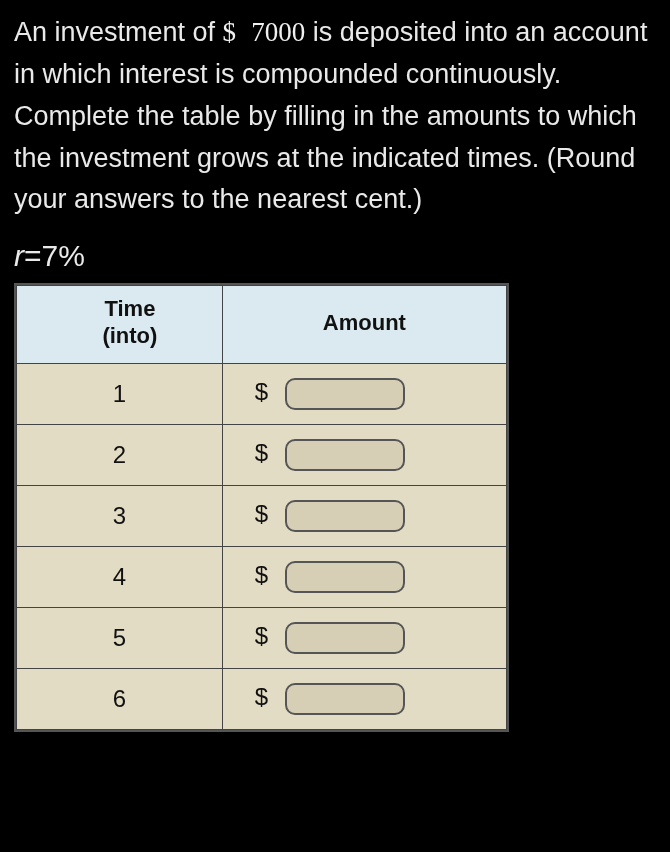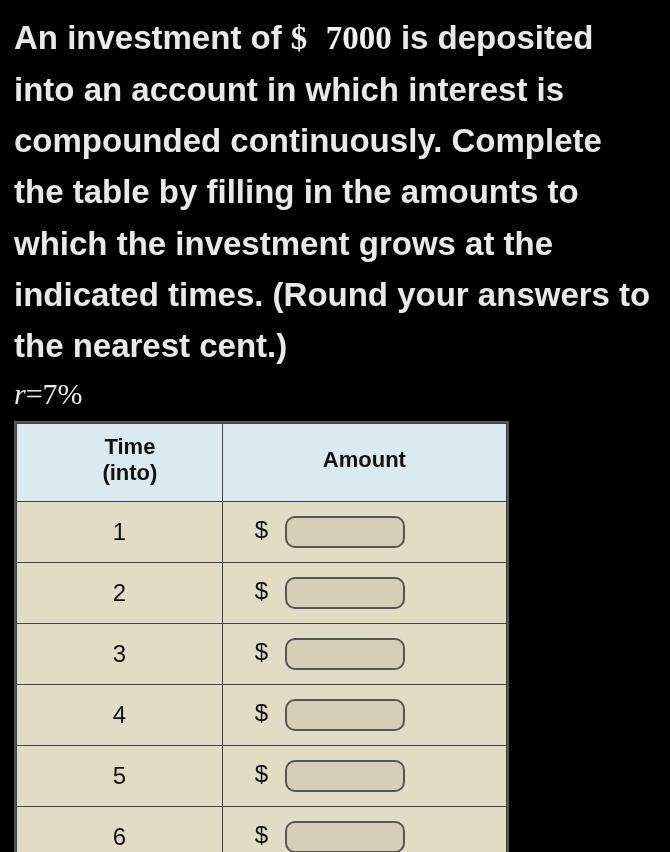--- a/index.html
+++ b/index.html
@@ -5,33 +5,33 @@
   body {
     margin: 0;
     padding: 12px 14px;
     width: 670px;
     box-sizing: border-box;
     background: #000;
     font-family: "Segoe UI", Arial, sans-serif;
     color: #e9e9e9;
   }
   .problem-text {
-    font-size: 33px;
+    font-size: 27px;
     line-height: 1.55;
-    font-weight: 700;
+    font-weight: 400;
   }
   .math-amount {
     font-family: Georgia, "Times New Roman", serif;
     color: #f0f0f0;
   }
   .rate-line {
-    font-family: Liberation Serif, serif;
+    font-family: Liberation Sans, sans-serif;
     font-style: italic;
     font-size: 30px;
-    margin-top: 6px;
+    margin-top: 18px;
   }
   .rate-line .norm { font-style: normal; }
   .table-wrap {
     margin-top: 10px;
     width: 495px;
     background: #e3dcc4;
     border: 2px solid #555;
     box-sizing: border-box;
   }
   table {

